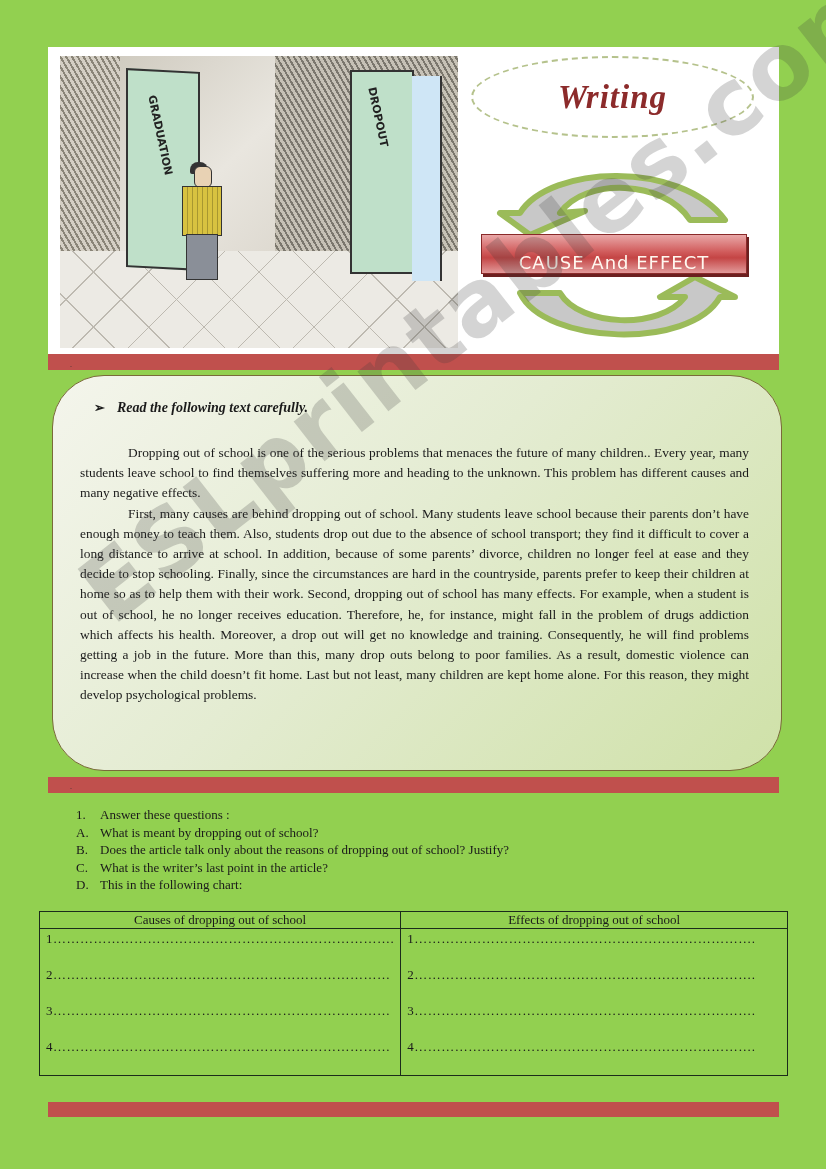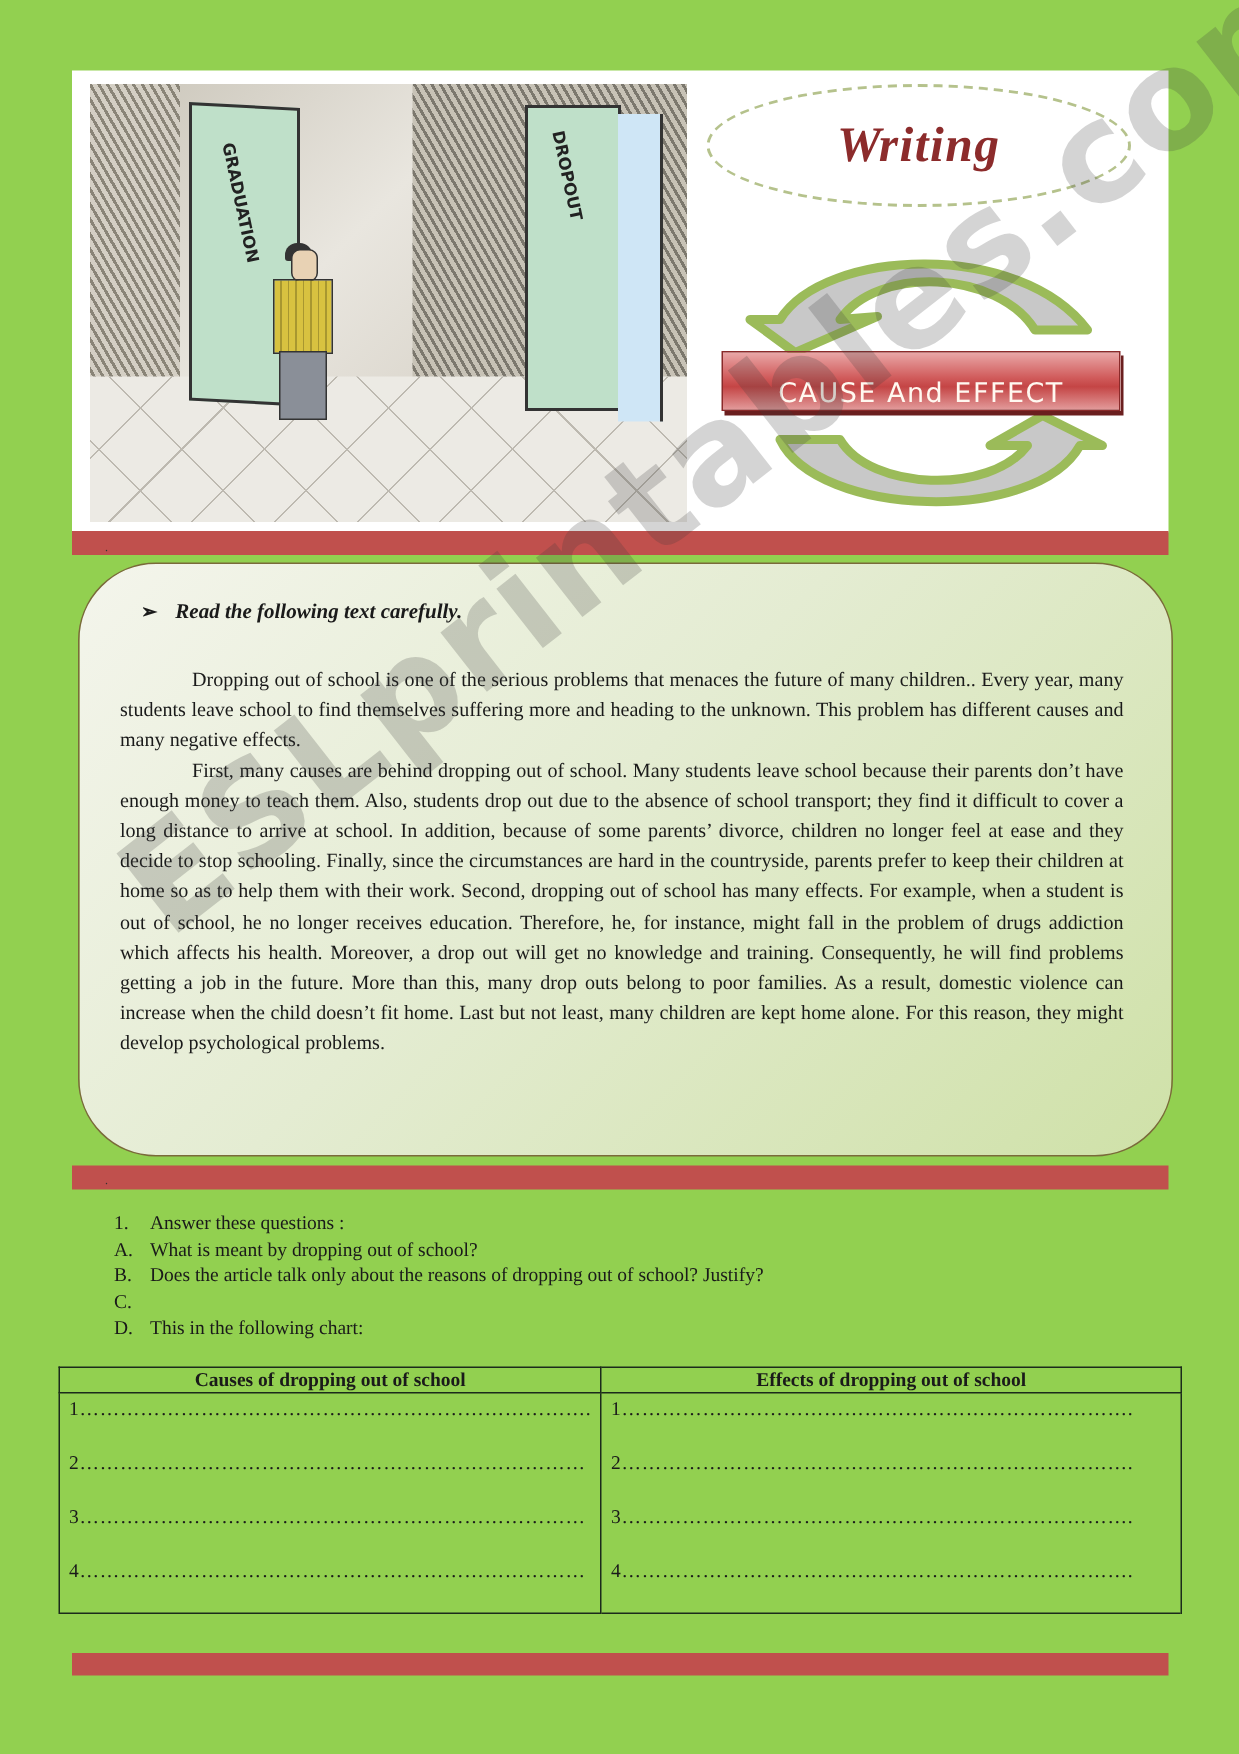--- a/index.html
+++ b/index.html
@@ -85,21 +85,21 @@
     position:absolute; left:76px; top:806px; font-size:13px; line-height:17.5px; color:#1a1a1a;
   }
   .q-row { display:flex; }
   .q-num { width:24px; }
 
   .chart-table {
     position:absolute; left:39px; top:911px; width:749px; height:161px;
     border-collapse:collapse; border:1.5px solid #1b2b1b;
     font-size:13px; color:#1a1a1a;
   }
-  .chart-table th { font-weight:bold; border:1.5px solid #1b2b1b; height:16px; padding:0; text-align:center; line-height:16px; }
+  .chart-table th { font-weight:normal; border:1.5px solid #1b2b1b; height:16px; padding:0; text-align:center; line-height:16px; }
   .chart-table td { border-left:1.5px solid #1b2b1b; border-right:1.5px solid #1b2b1b; vertical-align:top; padding:2px 6px 0 6px; }
   .line { height:36px; line-height:16px; white-space:nowrap; overflow:hidden; letter-spacing:0.5px; }
 
   .watermark {
     position:absolute; left:60px; top:560px; width:900px; transform:rotate(-38deg);
     transform-origin:left top; font-family:"DejaVu Sans",sans-serif; font-weight:bold;
     font-size:92px; color:rgba(60,60,60,0.22); white-space:nowrap; pointer-events:none;
     letter-spacing:2px;
   }
 </style>
@@ -163,20 +163,21 @@
   <div class="q-row">
     <span class="q-num">A.</span>
     <span>What is meant by dropping out of school?</span>
   </div>
   <div class="q-row">
     <span class="q-num">B.</span>
     <span>Does the article talk only about the reasons of dropping out of school? Justify?</span>
   </div>
   <div class="q-row">
     <span class="q-num">C.</span>
+    <span>What is the writer’s last point in the article?</span>
   </div>
   <div class="q-row">
     <span class="q-num">D.</span>
     <span>This in the following chart:</span>
   </div>
 </div>
 
 <table class="chart-table">
   <thead>
     <tr>

